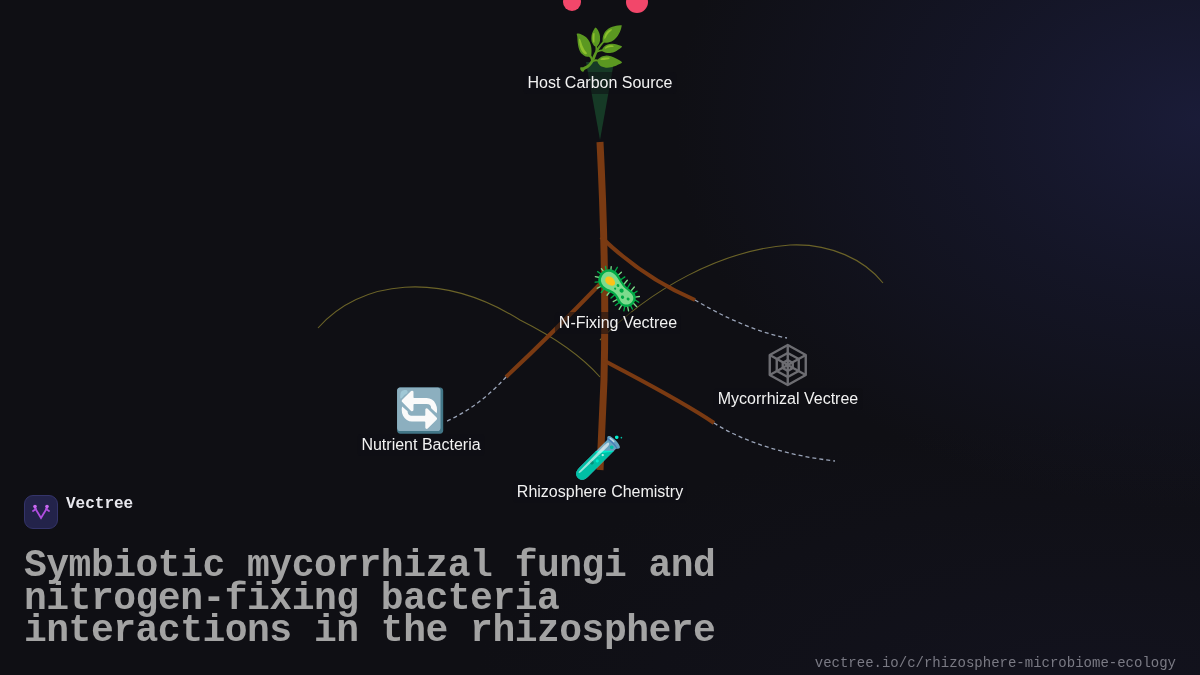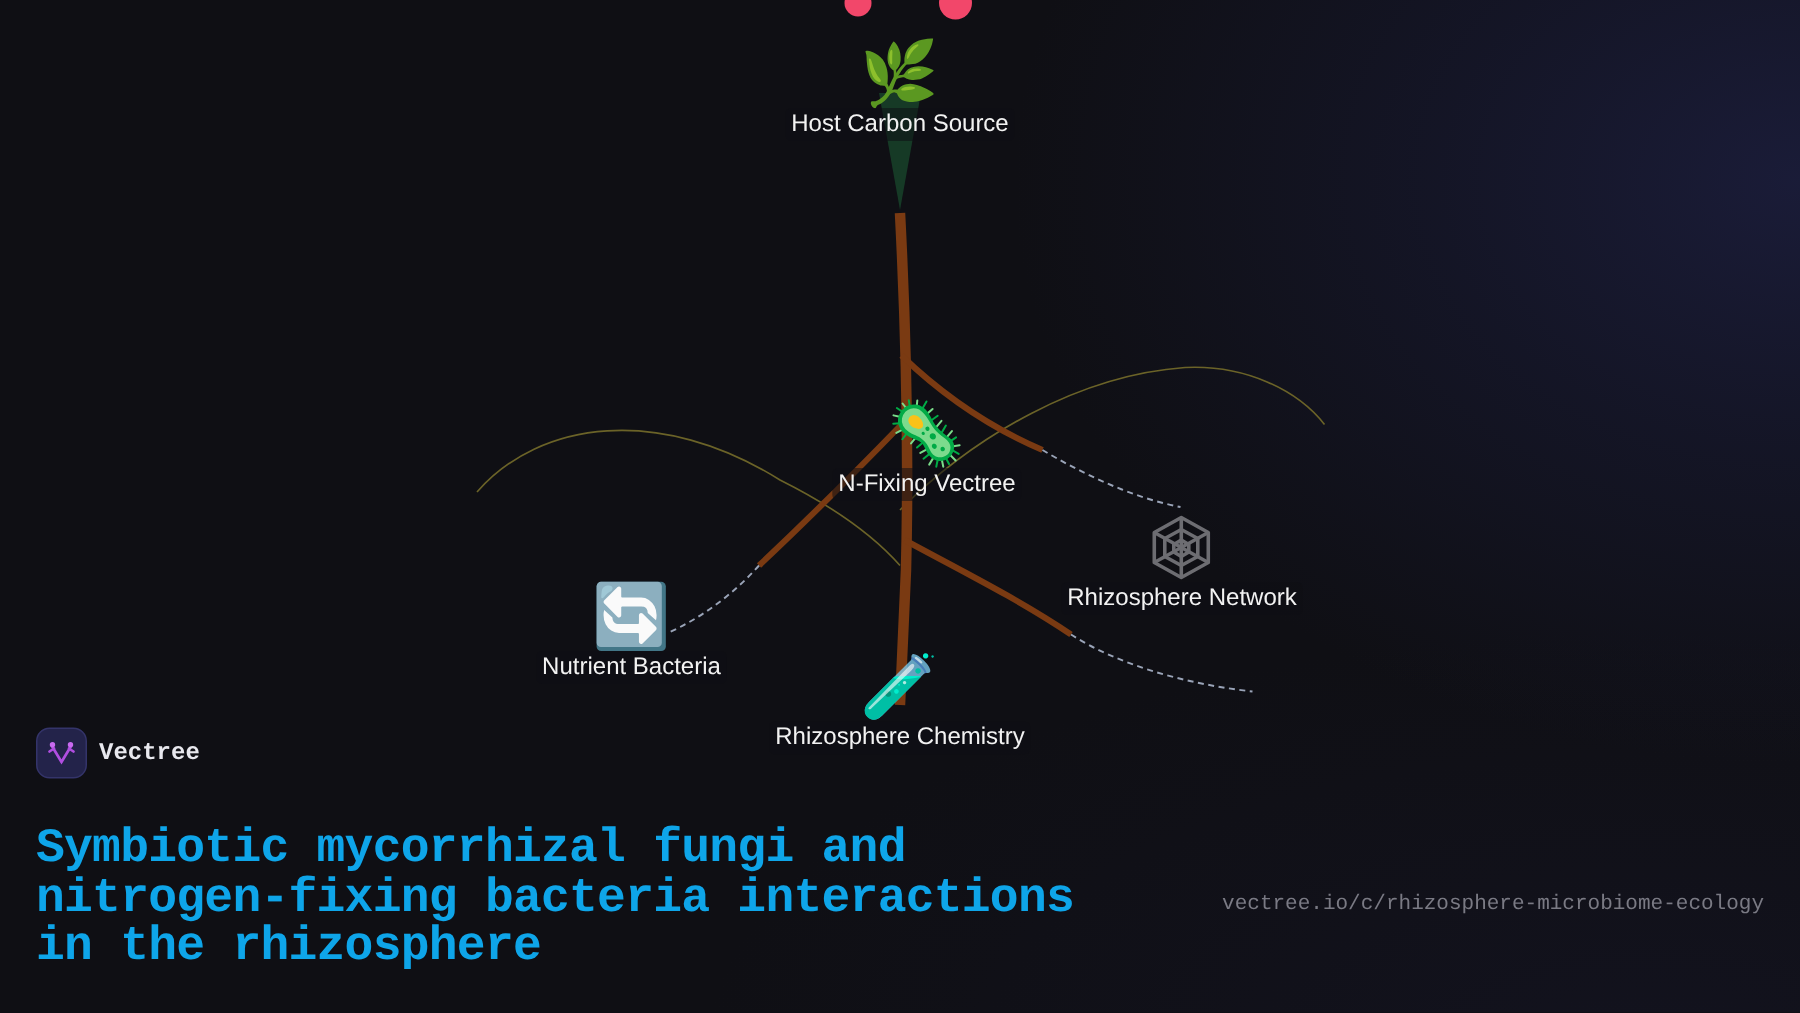--- a/index.html
+++ b/index.html
@@ -50,23 +50,23 @@
       border-radius: 4px;
       background: rgba(15,15,20,0.55);
     }
     .web-icon {
       display: block;
       margin: 0 auto;
     }
     .brand {
       position: absolute;
       left: 24px;
-      top: 485px;
+      top: 495px;
       display: flex;
-      align-items: center;
+      align-items: flex-start;
       gap: 8px;
     }
     .brand-logo {
       width: 34px;
       height: 34px;
       border-radius: 9px;
       background: #23234a;
       border: 1px solid #34346a;
       box-sizing: border-box;
       display: flex;
@@ -80,29 +80,29 @@
       color: #e8e8ee;
     }
     .title {
       position: absolute;
       left: 24px;
       top: 550px;
       width: 720px;
       margin: 0;
       font-family: "Liberation Mono", "DejaVu Sans Mono", monospace;
       font-weight: bold;
-      font-size: 32px;
+      font-size: 38px;
       line-height: 32.5px;
-      color: #0ea5e9;
+      color: #a3a3a3;
       letter-spacing: -0.5px;
     }
     .url {
       position: absolute;
       right: 24px;
-      top: 595px;
+      top: 655px;
       font-family: "Liberation Mono", "DejaVu Sans Mono", monospace;
       font-size: 14px;
       color: #7a7a84;
     }
   </style>
 </head>
 <body>
 
 <div class="bg-glow"></div>
 
@@ -141,21 +141,21 @@
   <svg class="web-icon" width="44" height="46" viewBox="0 0 44 46">
     <g fill="none" stroke="#6d6d72" stroke-width="2.4" stroke-linejoin="round">
       <polygon points="22,3 40,13 40,33 22,43 4,33 4,13"></polygon>
       <polygon points="22,11 33,17 33,29 22,35 11,29 11,17"></polygon>
       <polygon points="22,18 27,21 27,26 22,29 17,26 17,21"></polygon>
       <line x1="22" y1="3" x2="22" y2="43"></line>
       <line x1="4" y1="13" x2="40" y2="33"></line>
       <line x1="40" y1="13" x2="4" y2="33"></line>
     </g>
   </svg>
-  <span class="label">Rhizosphere Network</span>
+  <span class="label">Mycorrhizal Vectree</span>
 </div>
 
 <div class="node" style="left:421px; top:388px;">
   <span class="icon">🔄</span>
   <span class="label">Nutrient Bacteria</span>
 </div>
 
 <div class="node" style="left:600px; top:435px;">
   <span class="icon">🧪</span>
   <span class="label">Rhizosphere Chemistry</span>

